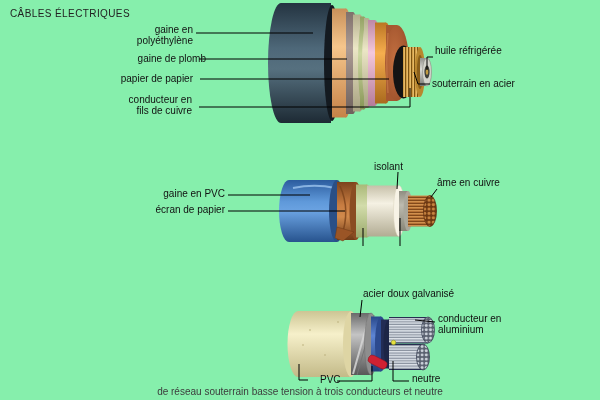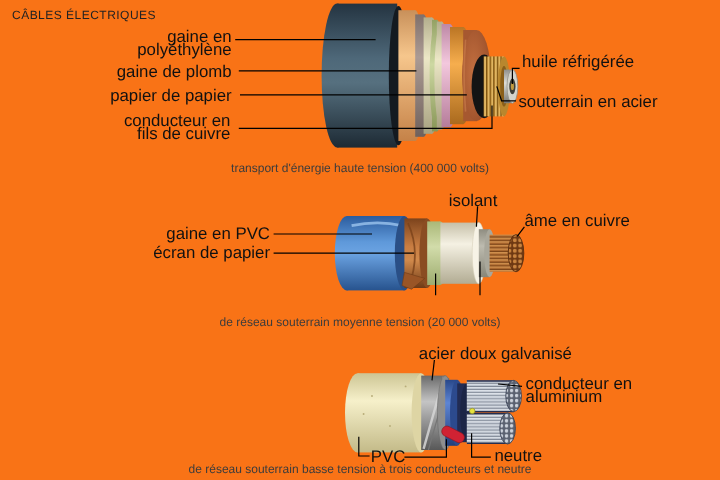--- a/index.html
+++ b/index.html
@@ -1,20 +1,20 @@
 <!DOCTYPE html>
 <html><head>
 <meta charset="utf-8">
 <style>
   html,body{margin:0;padding:0;background:#fff;}
-  .stage{position:relative;width:600px;height:400px;background:#f97316;overflow:hidden;
+  .stage{position:relative;width:600px;height:400px;background:#86efac;overflow:hidden;
          font-family:"Liberation Sans",sans-serif;}
   .stage svg{position:absolute;left:0;top:0;}
   .title{position:absolute;left:10px;top:8px;font-size:10px;letter-spacing:.4px;color:#222;}
-  .lbl{position:absolute;font-size:14px;line-height:10.5px;color:#111;white-space:pre-line;}
+  .lbl{position:absolute;font-size:10px;line-height:10.5px;color:#111;white-space:pre-line;}
   .lbl.r{text-align:right;}
   .lbl.b{font-weight:bold;}
   .cap{position:absolute;left:0;width:600px;text-align:center;font-size:10px;color:#3c3c3c;}
 </style>
 </head>
 <body>
 
 <div class="stage">
 
   <svg width="600" height="400" viewBox="0 0 600 400">
@@ -227,34 +227,32 @@
       <path d="M299 364 V380 H308"></path>
       <path d="M337 381 H372 V366"></path>
       <path d="M393 361 V381 H409"></path>
     </g>
   </svg>
 
   <div class="title">CÂBLES ÉLECTRIQUES</div>
 
   <div class="lbl r" style="right:407px;top:25px;">gaine en
 polyéthylène</div>
-  <div class="lbl r" style="right:407px;top:54px;">gaine de plomb</div>
+  <div class="lbl r" style="right:394px;top:54px;">gaine de plomb</div>
   <div class="lbl r" style="right:407px;top:74px;">papier de papier</div>
   <div class="lbl r" style="right:408px;top:95px;">conducteur en
 fils de cuivre</div>
   <div class="lbl" style="left:435px;top:46px;">huile réfrigérée</div>
   <div class="lbl" style="left:432px;top:79px;">souterrain en acier</div>
-  <div class="cap" style="top:135px;">transport d'énergie haute tension (400 000 volts)</div>
 
   <div class="lbl r" style="right:375px;top:189px;margin-left:14px;">gaine en PVC</div>
   <div class="lbl r" style="right:375px;top:205px;">écran de papier</div>
   <div class="lbl" style="left:374px;top:162px;">isolant</div>
   <div class="lbl" style="left:437px;top:178px;">âme en cuivre</div>
-  <div class="cap" style="top:264px;">de réseau souterrain moyenne tension (20 000 volts)</div>
-
-  <div class="lbl" style="left:349px;top:289px;">acier doux galvanisé</div>
+
+  <div class="lbl" style="left:363px;top:289px;">acier doux galvanisé</div>
   <div class="lbl" style="left:438px;top:314px;">conducteur en
 aluminium</div>
-  <div class="lbl" style="left:309px;top:375px;">PVC</div>
+  <div class="lbl" style="left:320px;top:375px;">PVC</div>
   <div class="lbl" style="left:412px;top:374px;">neutre</div>
   <div class="cap" style="top:386px;">de réseau souterrain basse tension à trois conducteurs et neutre</div>
 
 </div>
 
 </body></html>

